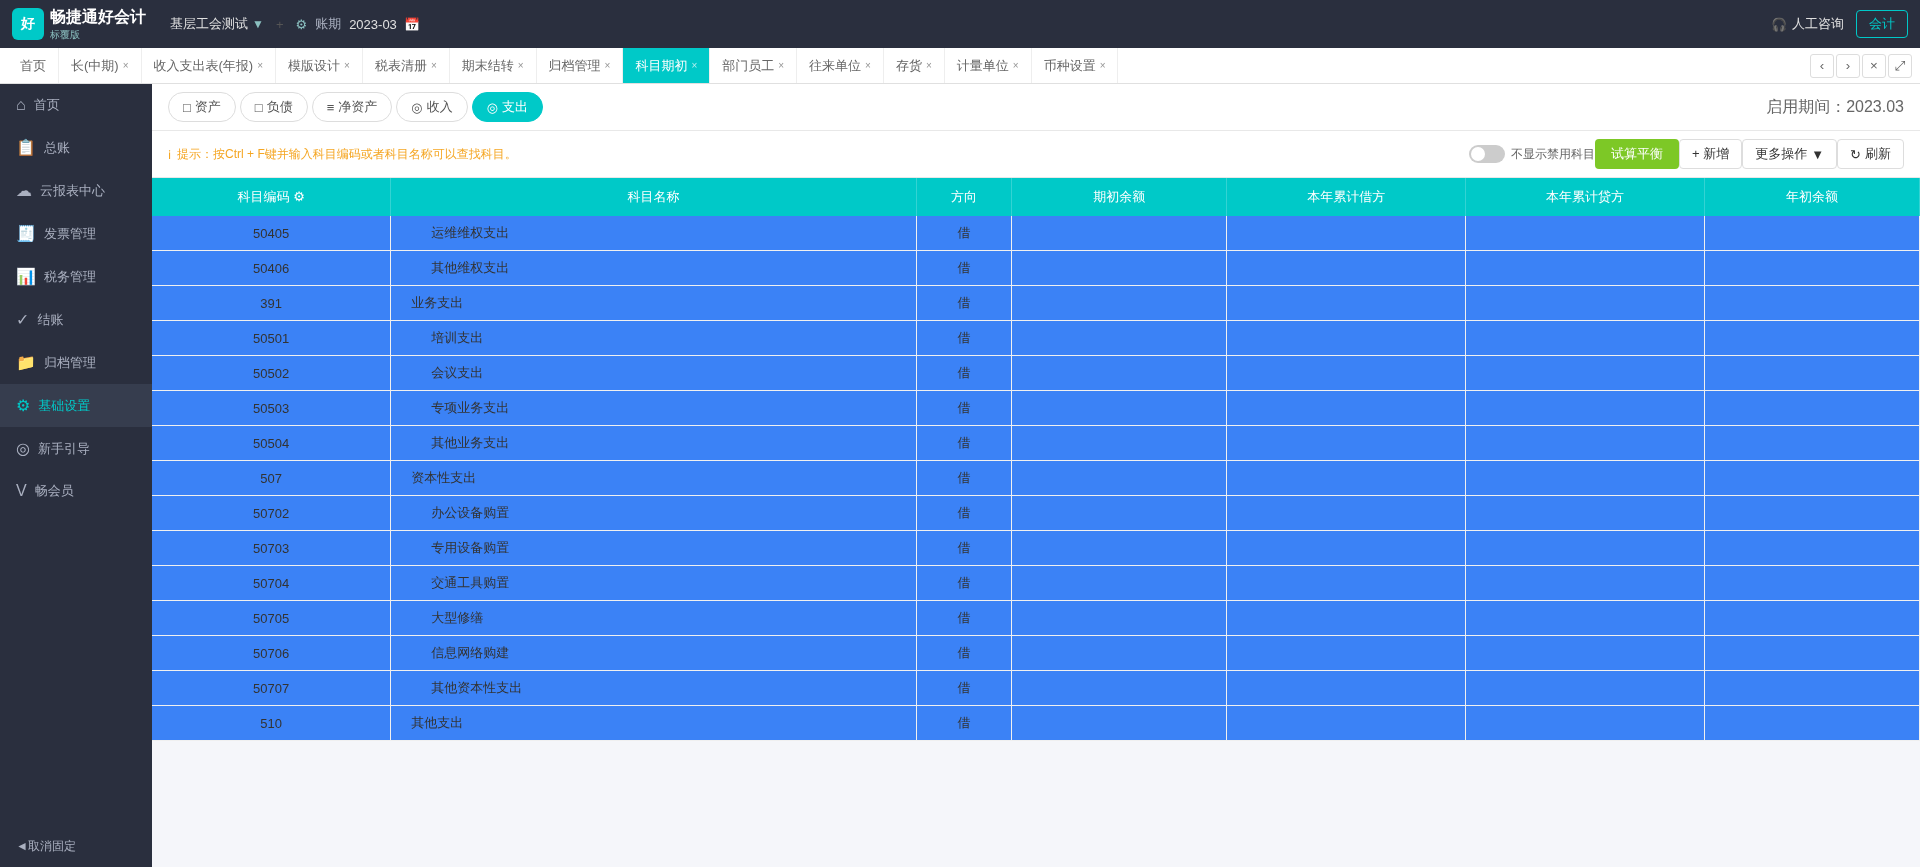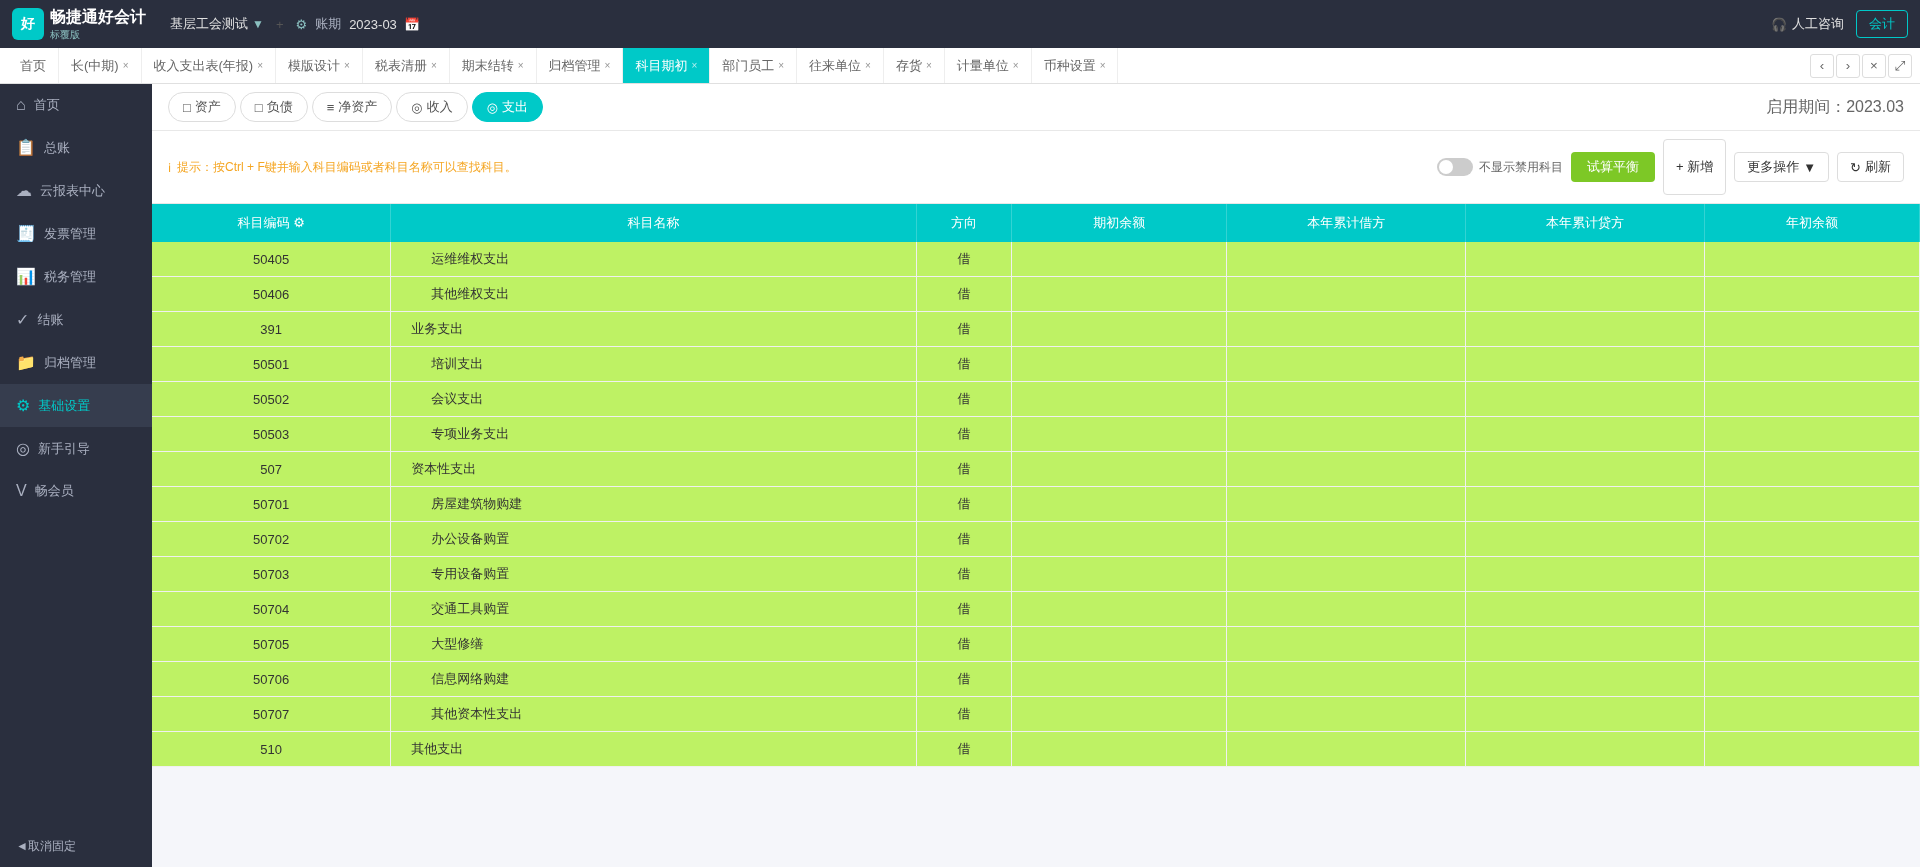--- a/index.html
+++ b/index.html
@@ -40,32 +40,32 @@
     
     .sub-tab-bar { display: flex; align-items: center; background: #fff; padding: 8px 16px; gap: 4px; border-bottom: 1px solid #e8e8e8; }
     .sub-tab { display: flex; align-items: center; gap: 4px; padding: 5px 14px; border-radius: 20px; border: 1px solid #ddd; font-size: 13px; color: #555; cursor: pointer; background: #fff; }
     .sub-tab.active { background: #00c9c8; color: white; border-color: #00c9c8; }
     .period-label { margin-left: auto; color: #666; font-size: 16px; }
 
     
     .toolbar { display: flex; align-items: center; background: #fff; padding: 8px 16px; gap: 8px; border-bottom: 1px solid #e8e8e8; }
     .info-tip { display: flex; align-items: center; gap: 6px; color: #f5a623; font-size: 12px; flex: 1; }
     .info-icon { color: #f5a623; }
-    .toolbar-right { display: flex; align-items: center; gap: 8px; margin-left: auto; }
+    .toolbar-right { display: flex; align-items: center; gap: 0; margin-left: auto; }
     .toggle-switch { display: flex; align-items: center; gap: 6px; color: #666; font-size: 12px; }
     .switch { width: 36px; height: 18px; background: #ccc; border-radius: 9px; position: relative; cursor: pointer; }
     .switch-knob { width: 14px; height: 14px; background: white; border-radius: 50%; position: absolute; top: 2px; left: 2px; }
     .btn-balance { background: #7dc826; color: white; border: none; padding: 6px 16px; border-radius: 4px; font-size: 13px; cursor: pointer; }
-    .btn-new { display: flex; align-items: center; gap: 4px; color: #333; border: 1px solid #ddd; background: white; padding: 18px 12px; border-radius: 4px; font-size: 13px; cursor: pointer; }
+    .btn-new { display: flex; align-items: center; gap: 4px; color: #333; border: 1px solid #ddd; background: white; padding: 5px 12px; border-radius: 4px; font-size: 13px; cursor: pointer; }
     .btn-more { display: flex; align-items: center; gap: 4px; color: #333; border: 1px solid #ddd; background: white; padding: 5px 12px; border-radius: 4px; font-size: 13px; cursor: pointer; }
     .btn-refresh { display: flex; align-items: center; gap: 4px; color: #333; border: 1px solid #ddd; background: white; padding: 5px 12px; border-radius: 4px; font-size: 13px; cursor: pointer; }
 
     
     .table-container { flex: 1; overflow-y: auto; overflow-x: hidden; }
-    table { width: 100%; border-collapse: collapse; background: #bef264; }
+    table { width: 100%; border-collapse: collapse; background: #3b82f6; }
     thead tr { background: #00c9c8; }
     thead th { color: white; font-weight: normal; padding: 10px 8px; font-size: 13px; text-align: center; border-right: 1px solid rgba(255,255,255,0.2); }
     tbody tr { border-bottom: 1px solid #f0f0f0; }
     tbody td { padding: 8px 8px; font-size: 13px; color: #333; text-align: center; border-right: 1px solid #f0f0f0; }
     tbody td:nth-child(2) { text-align: left; padding-left: 20px; }
     .indent-1 td:nth-child(2) { padding-left: 40px; }
 
     
     ::-webkit-scrollbar { width: 8px; }
     ::-webkit-scrollbar-track { background: #f1f1f1; }
@@ -320,39 +320,39 @@
             </tr>
             <tr class="indent-1">
               <td>50503</td>
               <td>专项业务支出</td>
               <td>借</td>
               <td></td>
               <td></td>
               <td></td>
               <td></td>
             </tr>
+            <tr class="indent-1">
+              <td>50504</td>
+              <td>其他业务支出</td>
+              <td>借</td>
+              <td></td>
+              <td></td>
+              <td></td>
+              <td></td>
+            </tr>
             <tr>
               <td>507</td>
               <td>资本性支出</td>
               <td>借</td>
               <td></td>
               <td></td>
               <td></td>
               <td></td>
             </tr>
             <tr class="indent-1">
-              <td>50701</td>
-              <td>房屋建筑物购建</td>
-              <td>借</td>
-              <td></td>
-              <td></td>
-              <td></td>
-              <td></td>
-            </tr>
-            <tr class="indent-1">
               <td>50702</td>
               <td>办公设备购置</td>
               <td>借</td>
               <td></td>
               <td></td>
               <td></td>
               <td></td>
             </tr>
             <tr class="indent-1">
               <td>50703</td>

